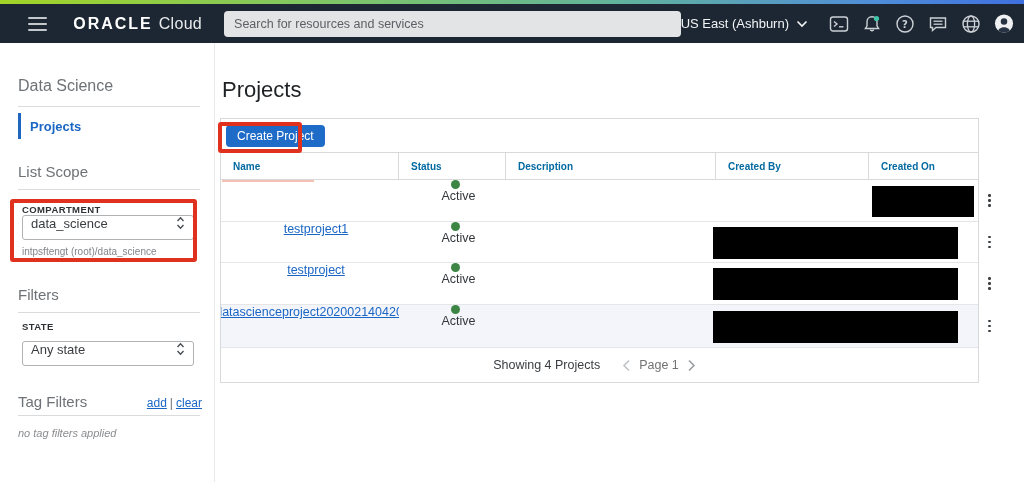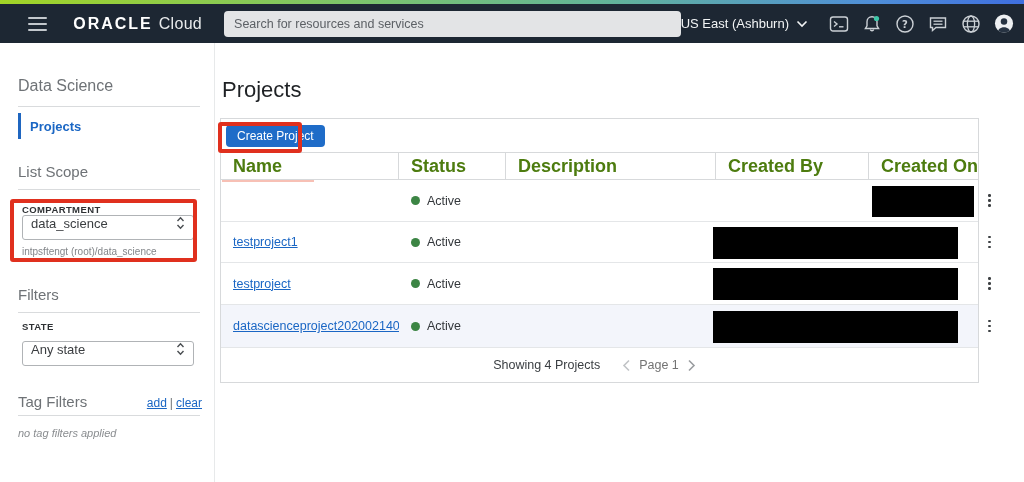--- a/index.html
+++ b/index.html
@@ -86,32 +86,32 @@
     font-family: "Liberation Sans", sans-serif; font-size: 12px;
     height: 22px; padding: 0 11px; cursor: pointer;
   }
 
   .thead {
     display: grid; grid-template-columns: 178px 107px 210px 153px 135px;
     height: 28px; border-top: 1px solid #d7d9db; border-bottom: 1px solid #d7d9db;
   }
   .th {
     display: flex; align-items: center; padding-left: 12px;
-    font-size: 18px; font-weight: bold; color: #4d7c0f;
+    font-size: 10px; font-weight: bold; color: #0369a1;
     border-right: 1px solid #d7d9db;
   }
   .th:last-child { border-right: none; }
 
   .trow {
     position: relative;
     display: grid; grid-template-columns: 178px 107px 210px 153px 107px 27px;
     height: 42px; border-bottom: 1px solid #e4e6e8; background: #fff;
   }
   .trow.highlight { background: #f3f5fb; }
-  .td { display: flex; align-items: center; padding-left: 12px; font-size: 12.5px; color: #33373b; overflow: hidden; }
+  .td { display: flex; align-items: center; padding-left: 12px; font-size: 12.5px; color: #33373b; overflow: hidden; flex-direction: column; }
   .name-link { color: #1a66c4; text-decoration: underline; cursor: pointer; white-space: nowrap; }
   .status-dot { width: 9px; height: 9px; border-radius: 50%; background: #3c8544; margin-right: 7px; flex: none; }
   .redaction { position: absolute; background: #000; top: 5px; }
   .redaction.r-narrow { left: 651px; width: 102px; height: 31px; top: 6px; }
   .redaction.r-wide { left: 492px; width: 245px; height: 32px; }
   .artifact-line { position: absolute; left: 1px; top: 0; width: 92px; height: 2px; background: rgba(240,140,120,.55); }
   .kebab { grid-column: 6; display: flex; flex-direction: column; align-items: center; justify-content: center; gap: 2.5px; cursor: pointer; padding: 0; }
   .kebab i { width: 2.5px; height: 2.5px; background: #3c4043; border-radius: 50%; }
 
   .tfoot {

